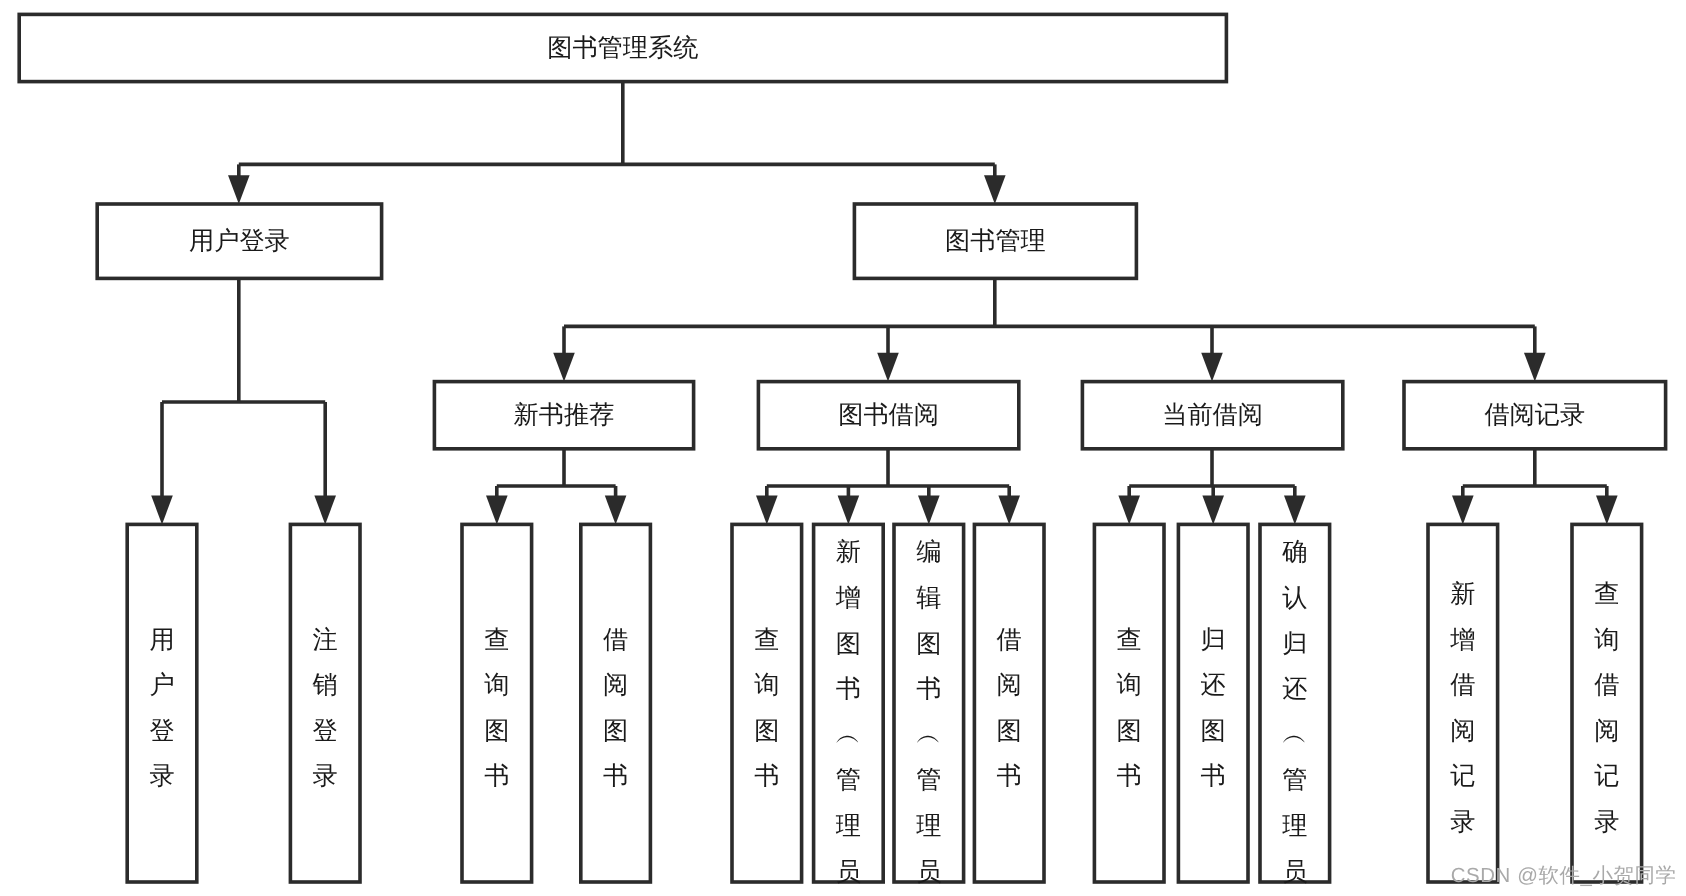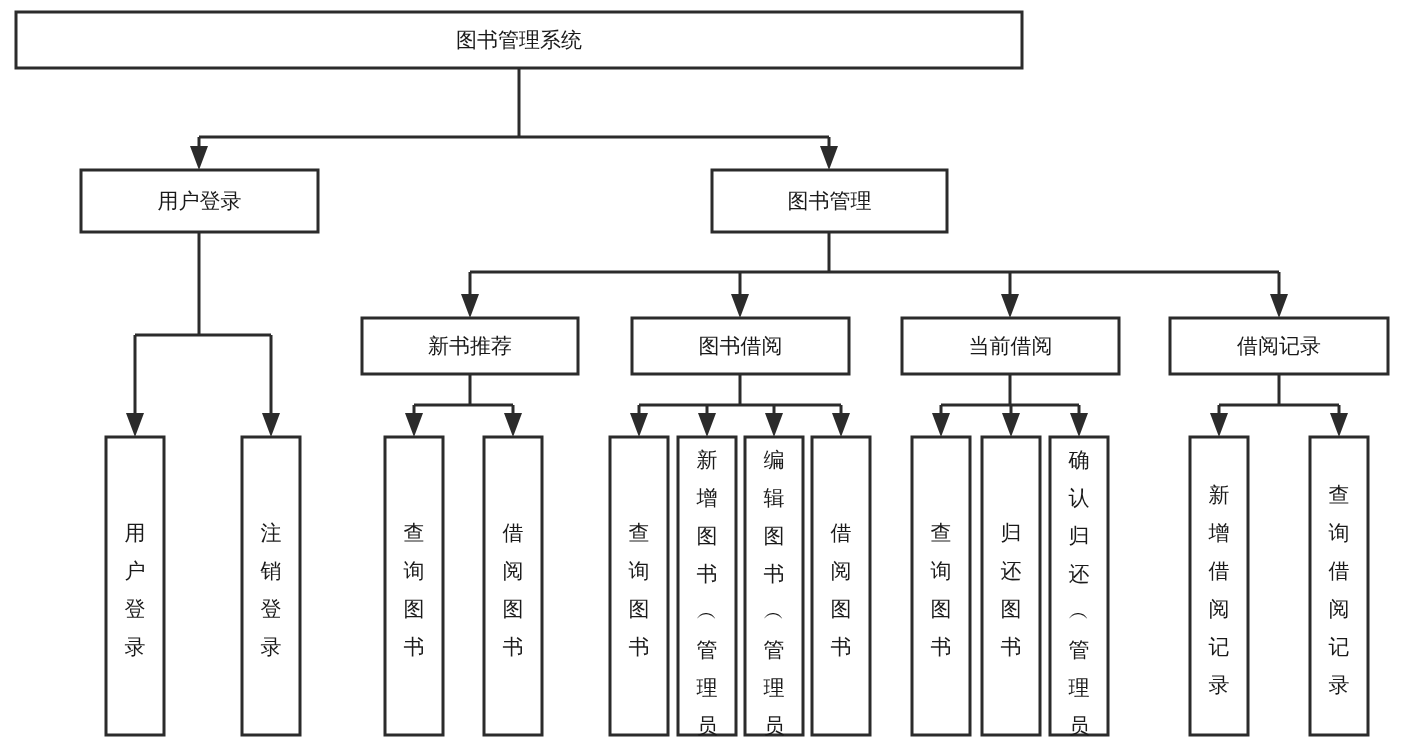--- a/index.html
+++ b/index.html
@@ -214,13 +214,14 @@
         <g>
           <rect class="node-rect" x="1190" y="437" width="58" height="298"></rect>
           <text class="node-label-vertical" x="1219" y="501.64"><tspan x="1219" dy="0">新</tspan><tspan x="1219" dy="38">增</tspan><tspan x="1219" dy="38">借</tspan><tspan x="1219" dy="38">阅</tspan><tspan x="1219" dy="38">记</tspan><tspan x="1219" dy="38">录</tspan></text>
         </g>
         <g>
           <rect class="node-rect" x="1310" y="437" width="58" height="298"></rect>
           <text class="node-label-vertical" x="1339" y="501.64"><tspan x="1339" dy="0">查</tspan><tspan x="1339" dy="38">询</tspan><tspan x="1339" dy="38">借</tspan><tspan x="1339" dy="38">阅</tspan><tspan x="1339" dy="38">记</tspan><tspan x="1339" dy="38">录</tspan></text>
         </g>
       </g>
   </svg>
+  <div class="watermark">CSDN @软件_小贺同学</div>
 </div>
 
 </body></html>

